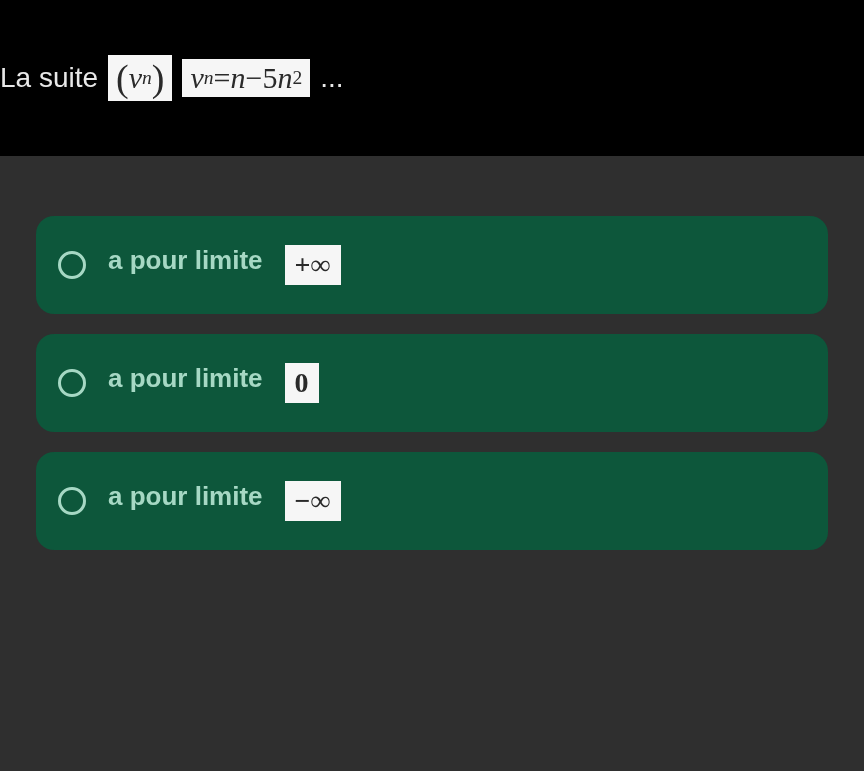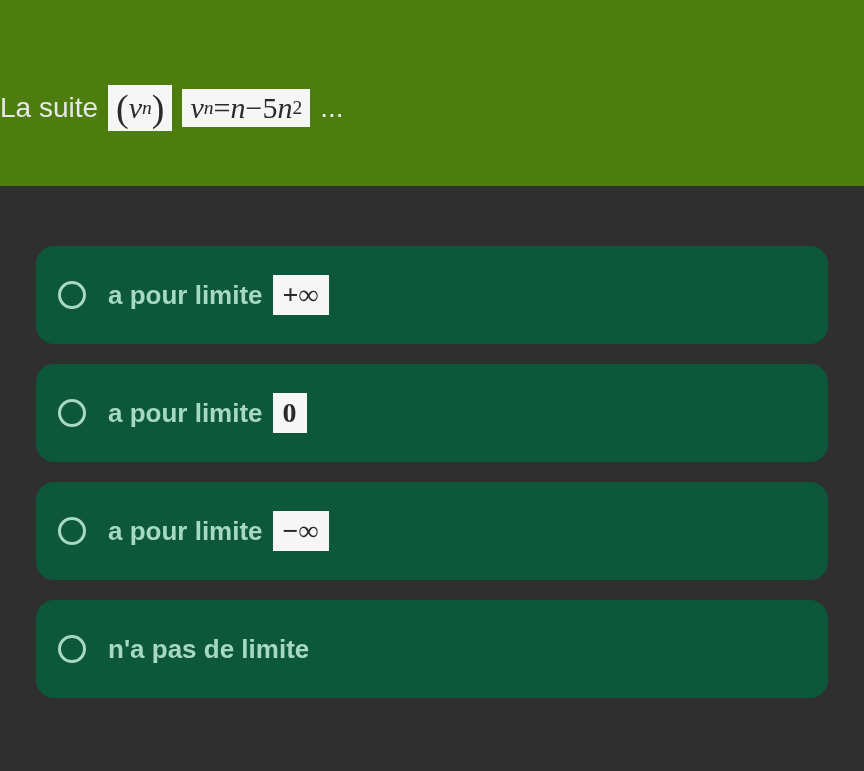--- a/index.html
+++ b/index.html
@@ -4,22 +4,22 @@
 <style>
   * { box-sizing: border-box; margin: 0; padding: 0; }
   body {
     width: 864px;
     height: 771px;
     background: #2f2f2f;
     font-family: Arial, Helvetica, sans-serif;
     overflow: hidden;
   }
   .question-area {
-    background: #4d7c0f;
-    padding: 85px 0 55px 0;
+    background: #000000;
+    padding: 55px 0 55px 0;
     color: #e8e8e8;
     font-size: 28px;
   }
   .question-text {
     display: flex;
     align-items: center;
     gap: 10px;
     flex-wrap: wrap;
   }
   .math-chip {
@@ -57,22 +57,21 @@
     height: 28px;
     border: 3px solid #a6d8c4;
     border-radius: 50%;
     flex-shrink: 0;
   }
   .answer-label {
     color: #a6d8c4;
     font-size: 26px;
     font-weight: bold;
     display: flex;
-    align-items: center;
-    gap: 10px;
+    gap: 22px;
   }
   .answer-math {
     background: #f6f6f6;
     color: #2a2a2a;
     font-family: 'Times New Roman', Times, serif;
     padding: 6px 10px;
     font-size: 28px;
     line-height: 1;
     display: inline-flex;
     align-items: center;
@@ -122,20 +121,14 @@
   </div>
 
   <div class="answer">
     <div class="radio"></div>
     <div class="answer-label">
       <span>a pour limite</span>
       <span class="answer-math">−∞</span>
     </div>
   </div>
 
-  <div class="answer">
-    <div class="radio"></div>
-    <div class="answer-label">
-      <span>n'a pas de limite</span>
-    </div>
-  </div>
 
 </div>
 
 </body></html>

